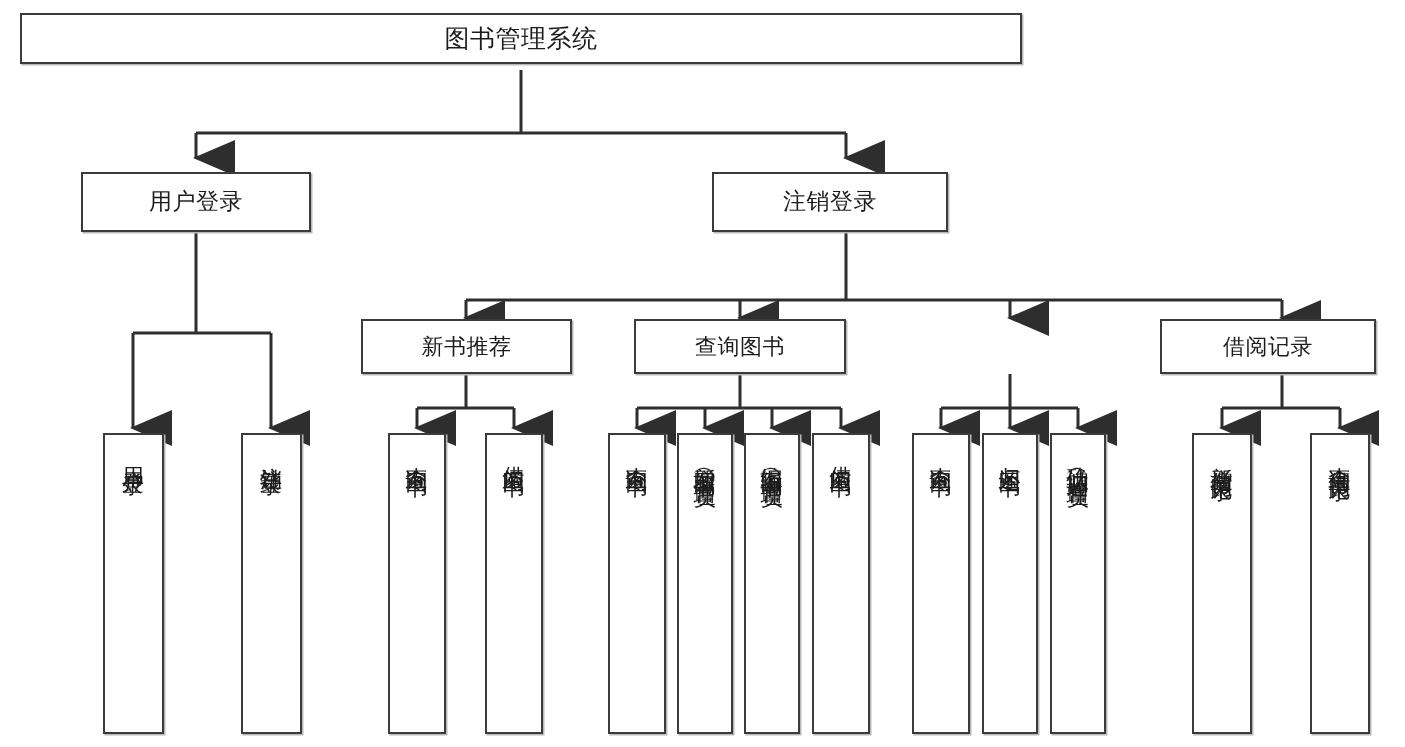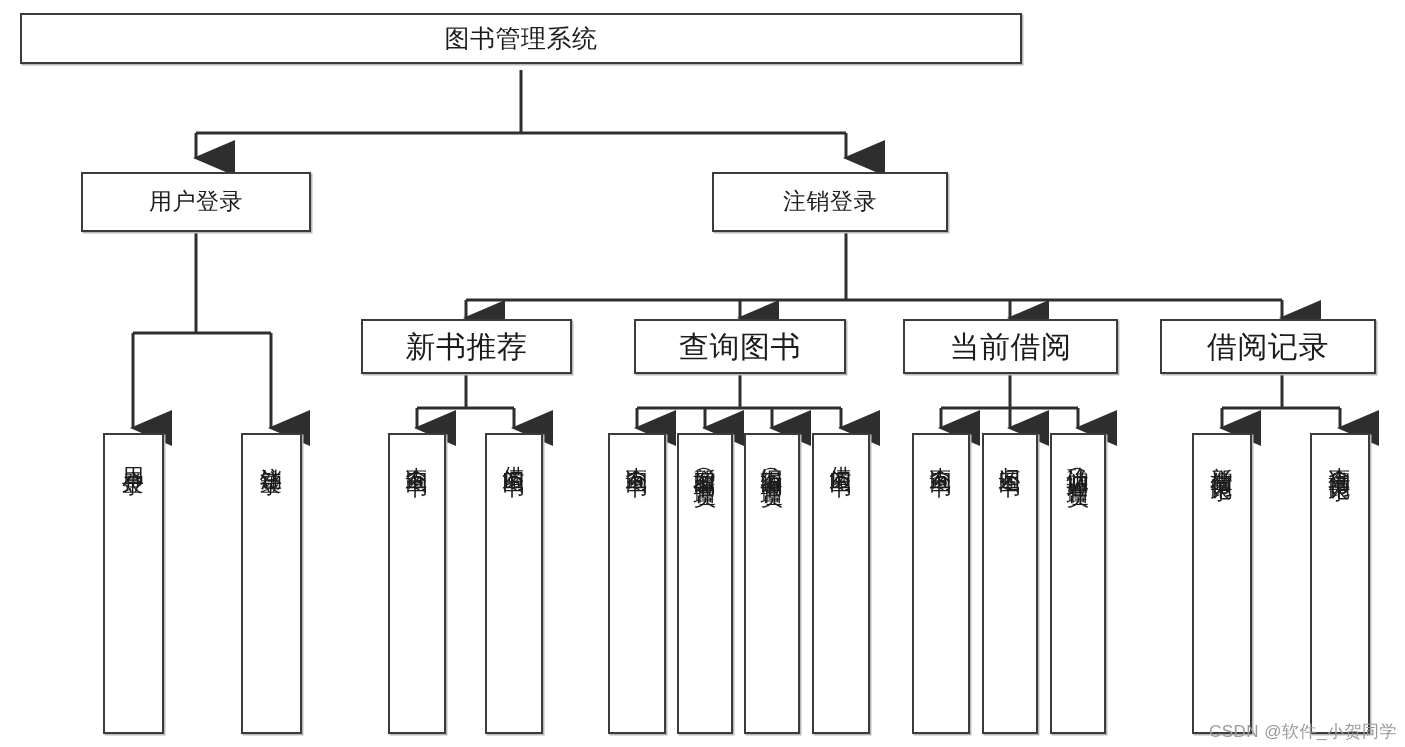--- a/index.html
+++ b/index.html
@@ -44,21 +44,21 @@
     text-align: center;
     line-height: 1.18;
     color: #1c1c1c;
     letter-spacing: 0.5px;
     white-space: nowrap;
   }
   
   .node.root .label { font-size: 25px; }
   
   .node.h1 .label { font-size: 23px; }
-  .node.h2 .label { font-size: 30px; }
+  .node.h2 .label { font-size: 22px; }
   
   .node.leaf {
     align-items: flex-start;
     justify-content: center;
     padding-top: 14px;
   }
   .node.leaf .label {
     writing-mode: vertical-rl;
     text-orientation: upright;
     font-size: 22px;
@@ -145,23 +145,20 @@
   <div class="node h1" style="left:712px; top:172px; width:236px; height:60px;">
     <span class="label">注销登录</span>
   </div>
 
   <div class="node h2" style="left:361px; top:319px; width:211px; height:55px;">
     <span class="label">新书推荐</span>
   </div>
   <div class="node h2" style="left:634px; top:319px; width:212px; height:55px;">
     <span class="label">查询图书</span>
   </div>
-  <div class="node h2" style="left:903px; top:319px; width:215px; height:55px;">
-    <span class="label">当前借阅</span>
-  </div>
   <div class="node h2" style="left:1160px; top:319px; width:216px; height:55px;">
     <span class="label">借阅记录</span>
   </div>
 
   <div class="node leaf" style="left:103px; top:433px; width:61px; height:301px;">
     <span class="label">用户登录</span>
   </div>
   <div class="node leaf" style="left:241px; top:433px; width:61px; height:301px;">
     <span class="label">注销登录</span>
   </div>
@@ -196,15 +193,14 @@
     <span class="label">确认归还（管理员）</span>
   </div>
 
   <div class="node leaf" style="left:1192px; top:433px; width:60px; height:301px;">
     <span class="label">新增借阅记录</span>
   </div>
   <div class="node leaf" style="left:1310px; top:433px; width:60px; height:301px;">
     <span class="label">查询借阅记录</span>
   </div>
 
-  <div id="watermark">CSDN @软件_小贺同学</div>
 
 </div>
 
 </body></html>

